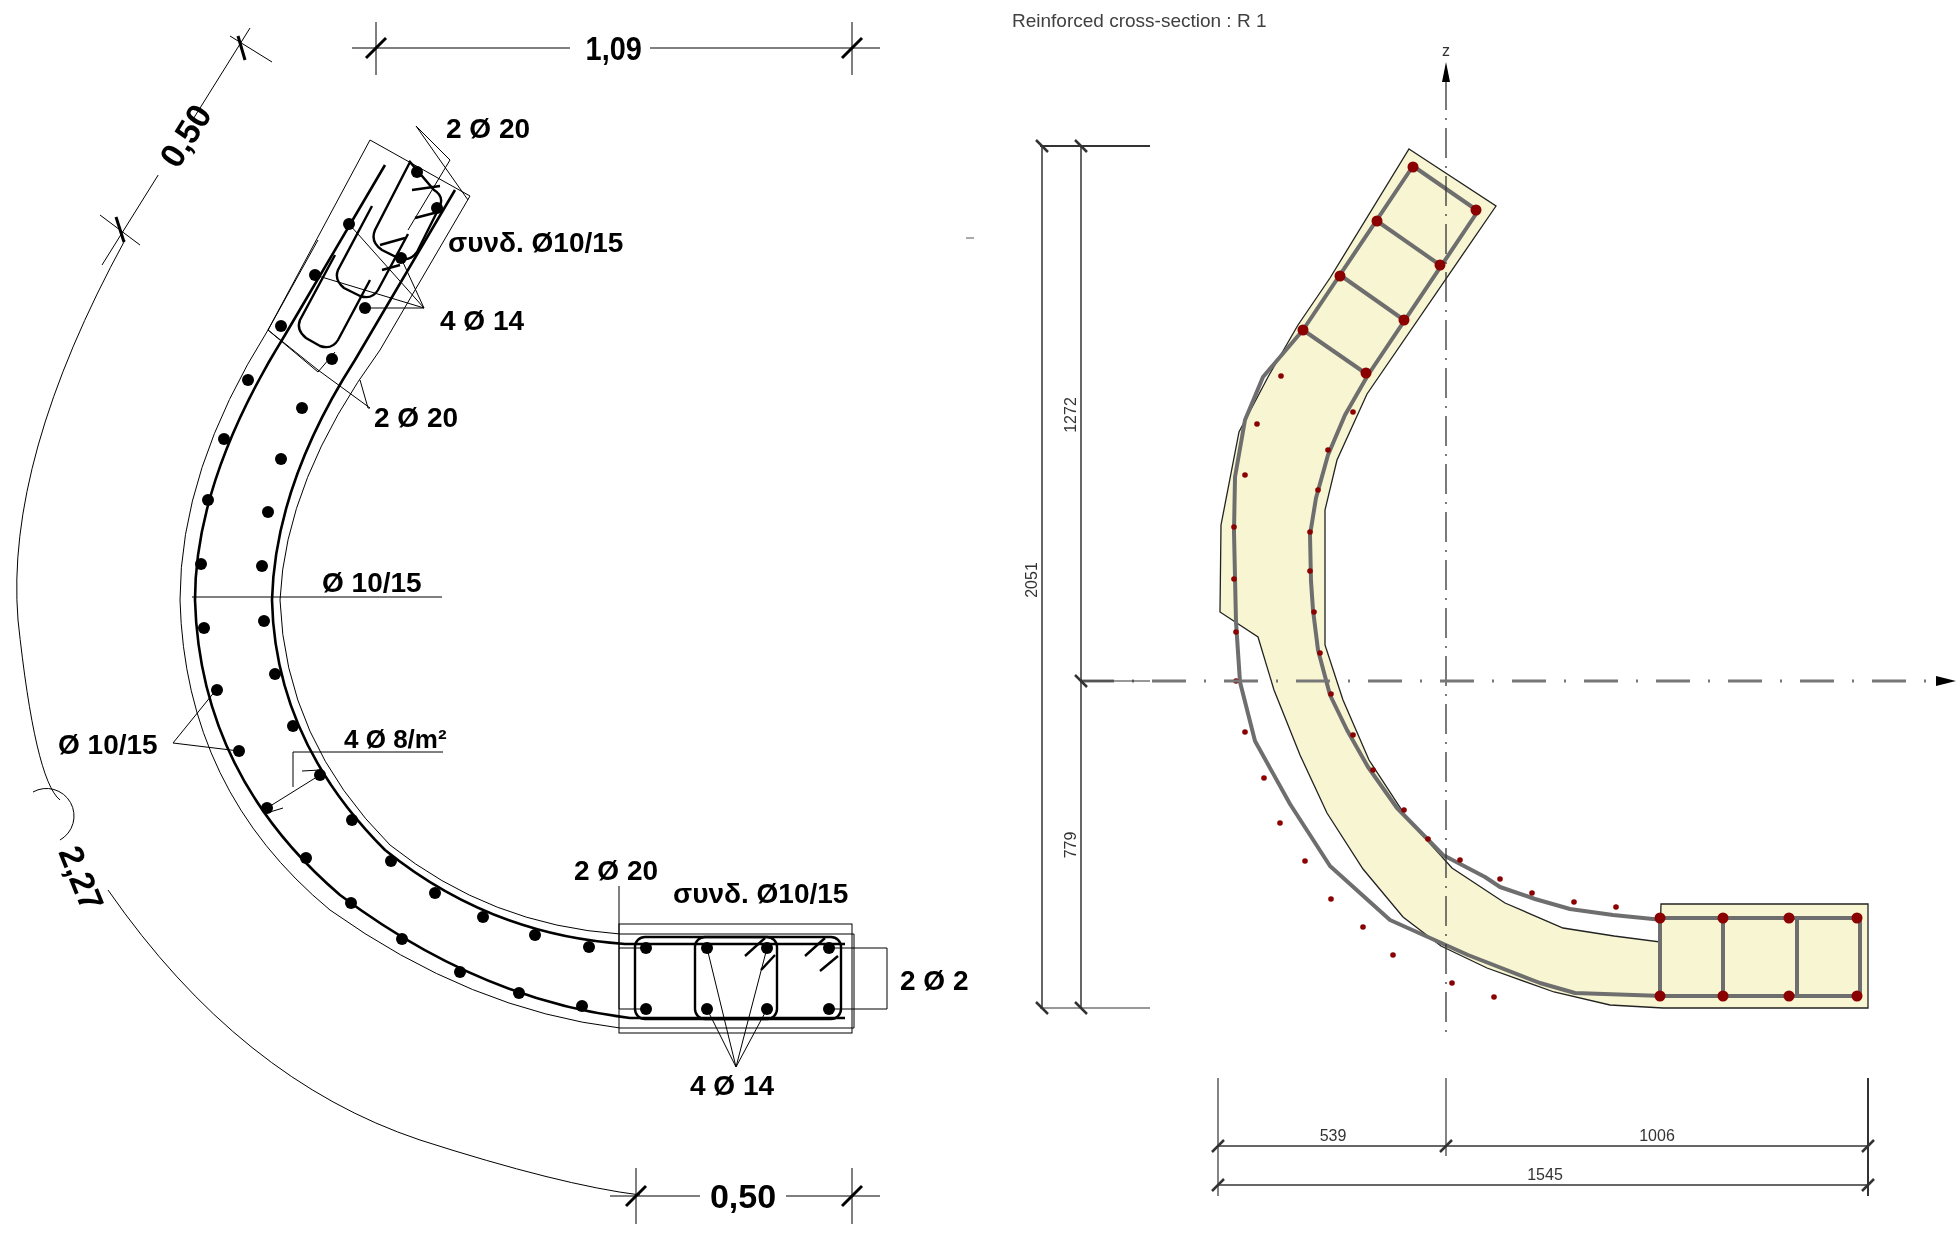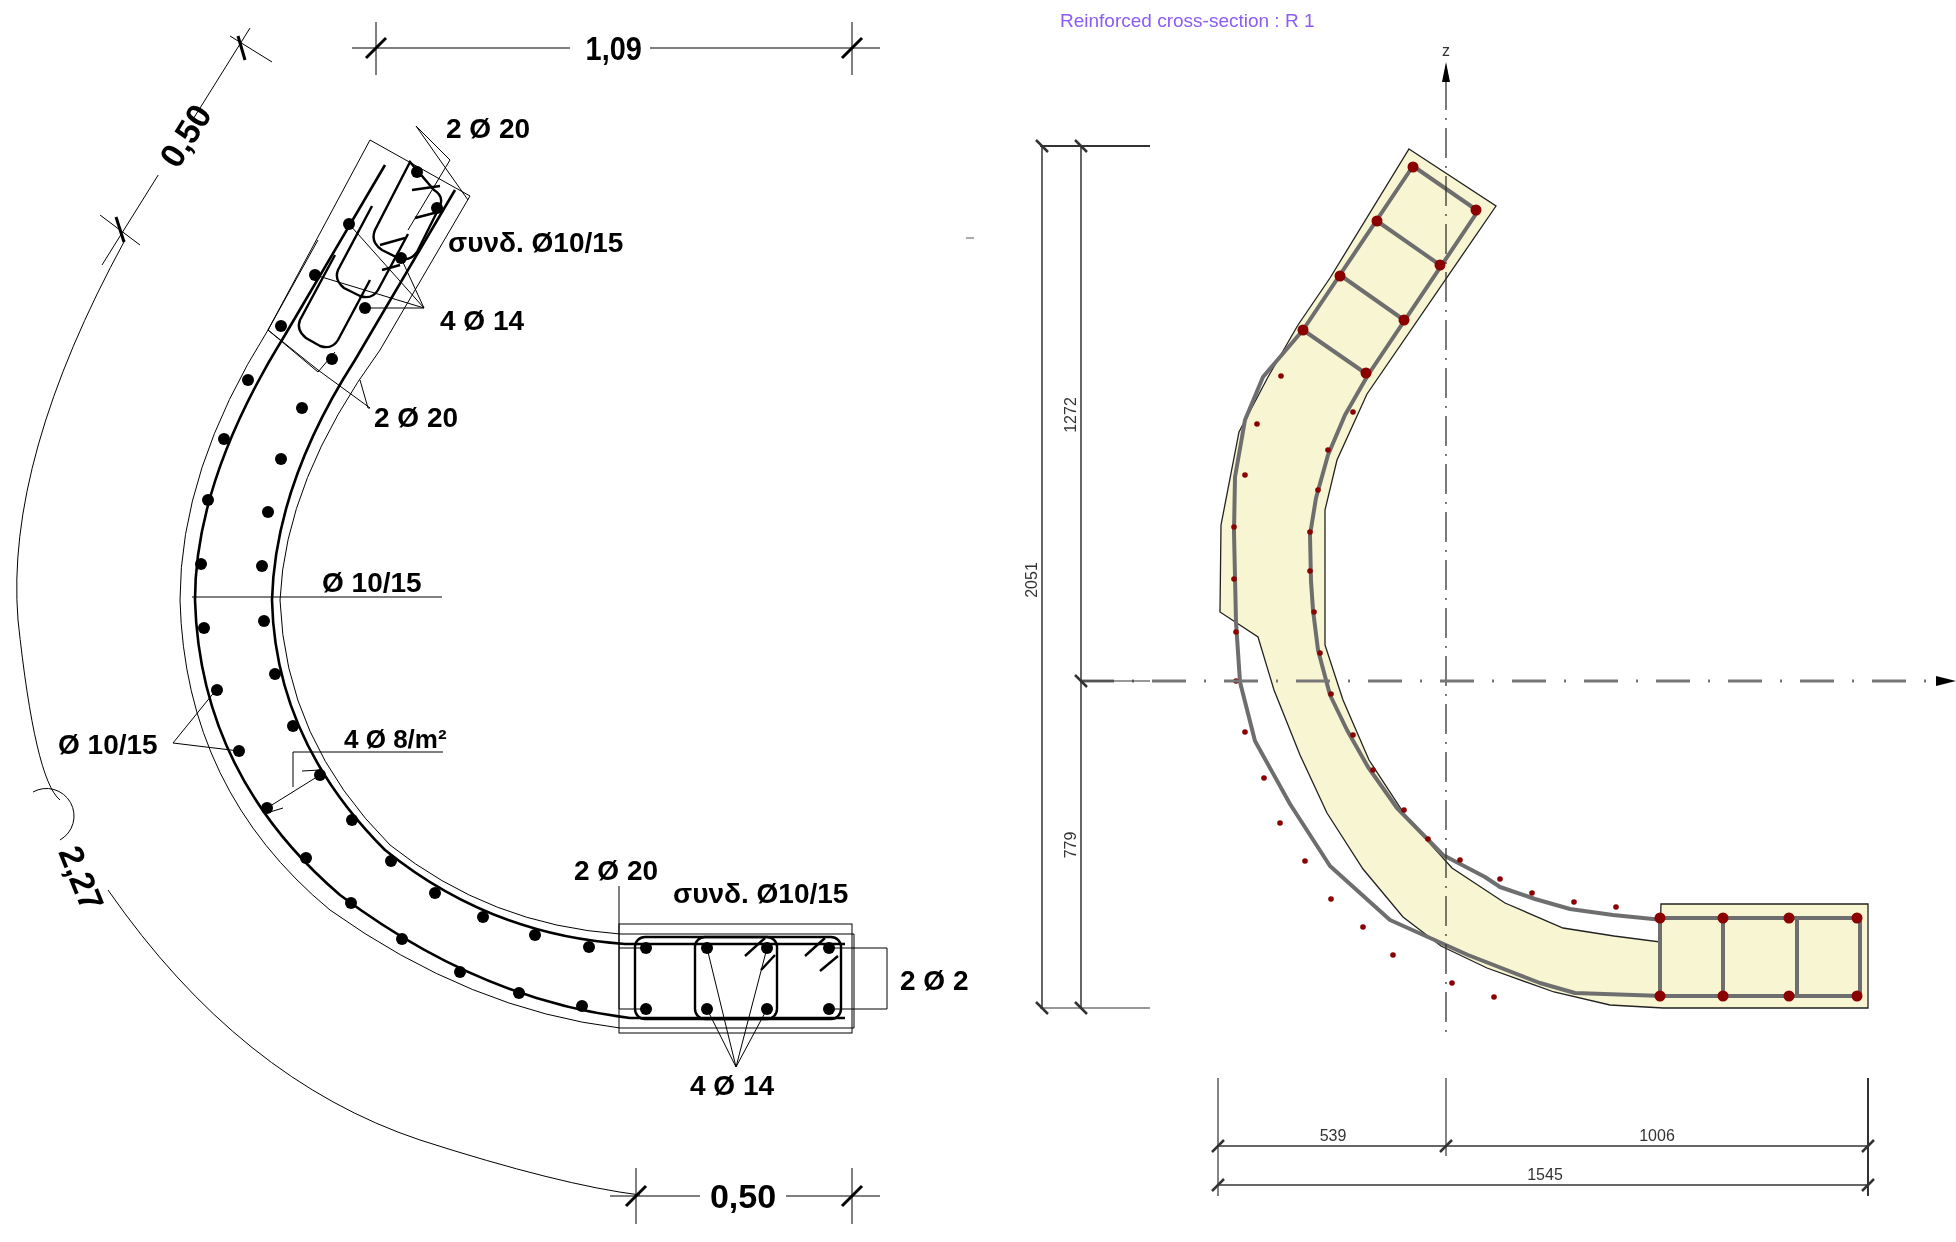--- a/index.html
+++ b/index.html
@@ -1,20 +1,20 @@
 <!DOCTYPE html>
 <html><head>
 <meta charset="utf-8">
 <style>
   html, body { margin:0; padding:0; background:#ffffff; }
   body { width:1956px; height:1242px; overflow:hidden; position:relative; font-family:"Liberation Sans", sans-serif; }
   svg { position:absolute; left:0; top:0; }
   .cad-text { font-family:"Liberation Sans", sans-serif; font-weight:bold; fill:#000; }
   .soft-text { font-family:"Liberation Sans", sans-serif; fill:#333; }
-  .title { position:absolute; left:1060px; top:10px; font-size:19px; color:#8b5cf6; font-family:"Liberation Sans", sans-serif; }
+  .title { position:absolute; left:1012px; top:10px; font-size:19px; color:#404040; font-family:"Liberation Sans", sans-serif; }
 </style>
 </head>
 <body>
 
 <div class="title">Reinforced cross-section : R 1</div>
 
 <svg width="1956" height="1242" viewBox="0 0 1956 1242">
 
   <g stroke="#000" fill="none">
 

